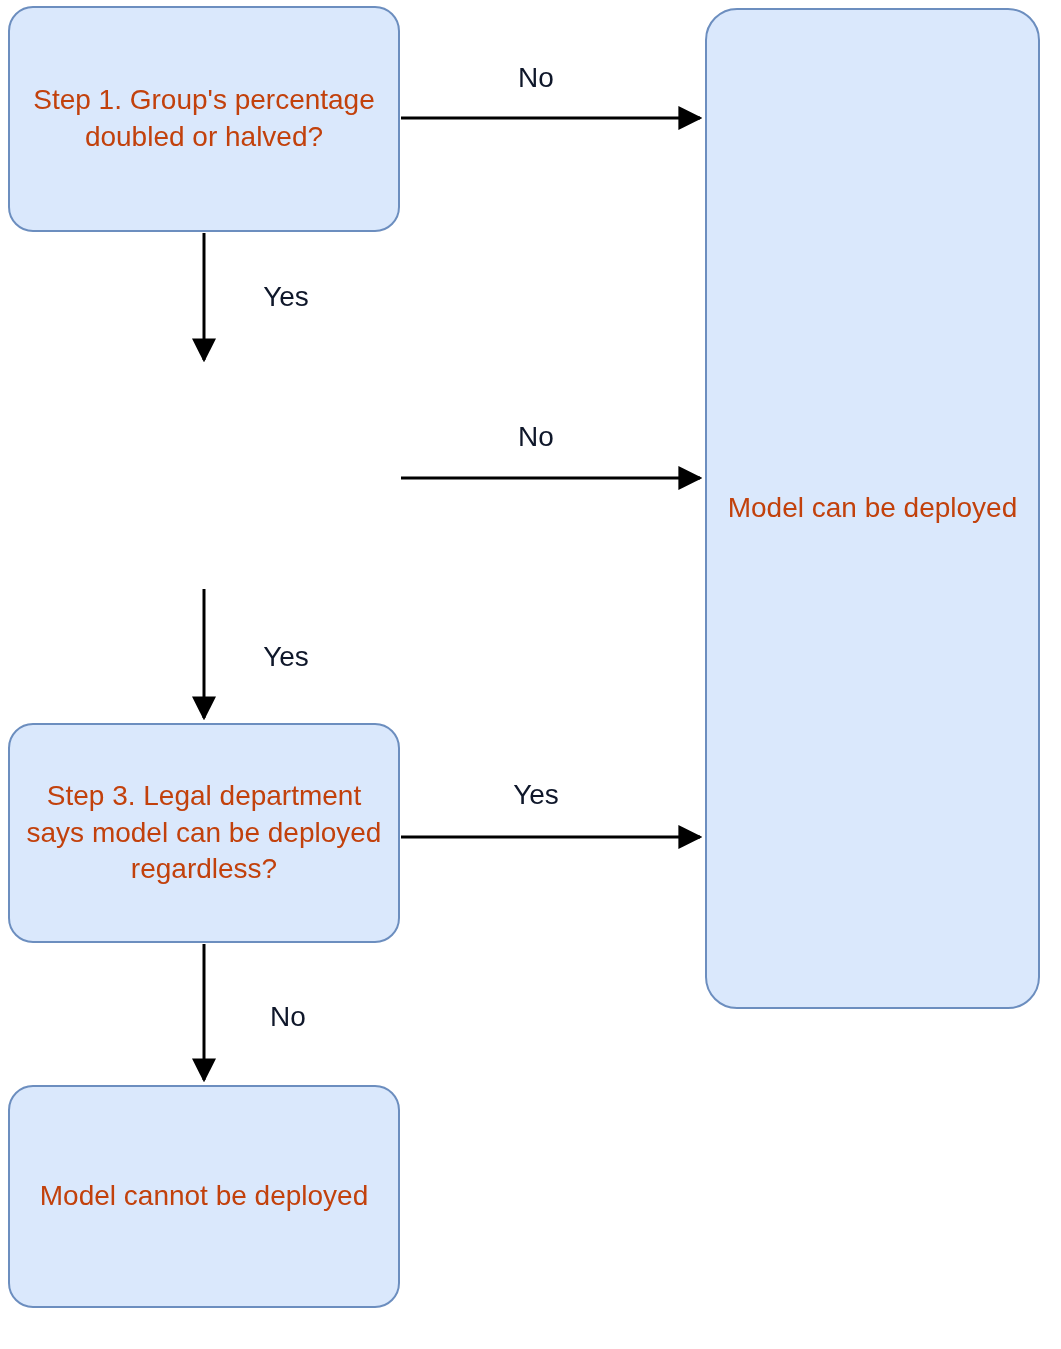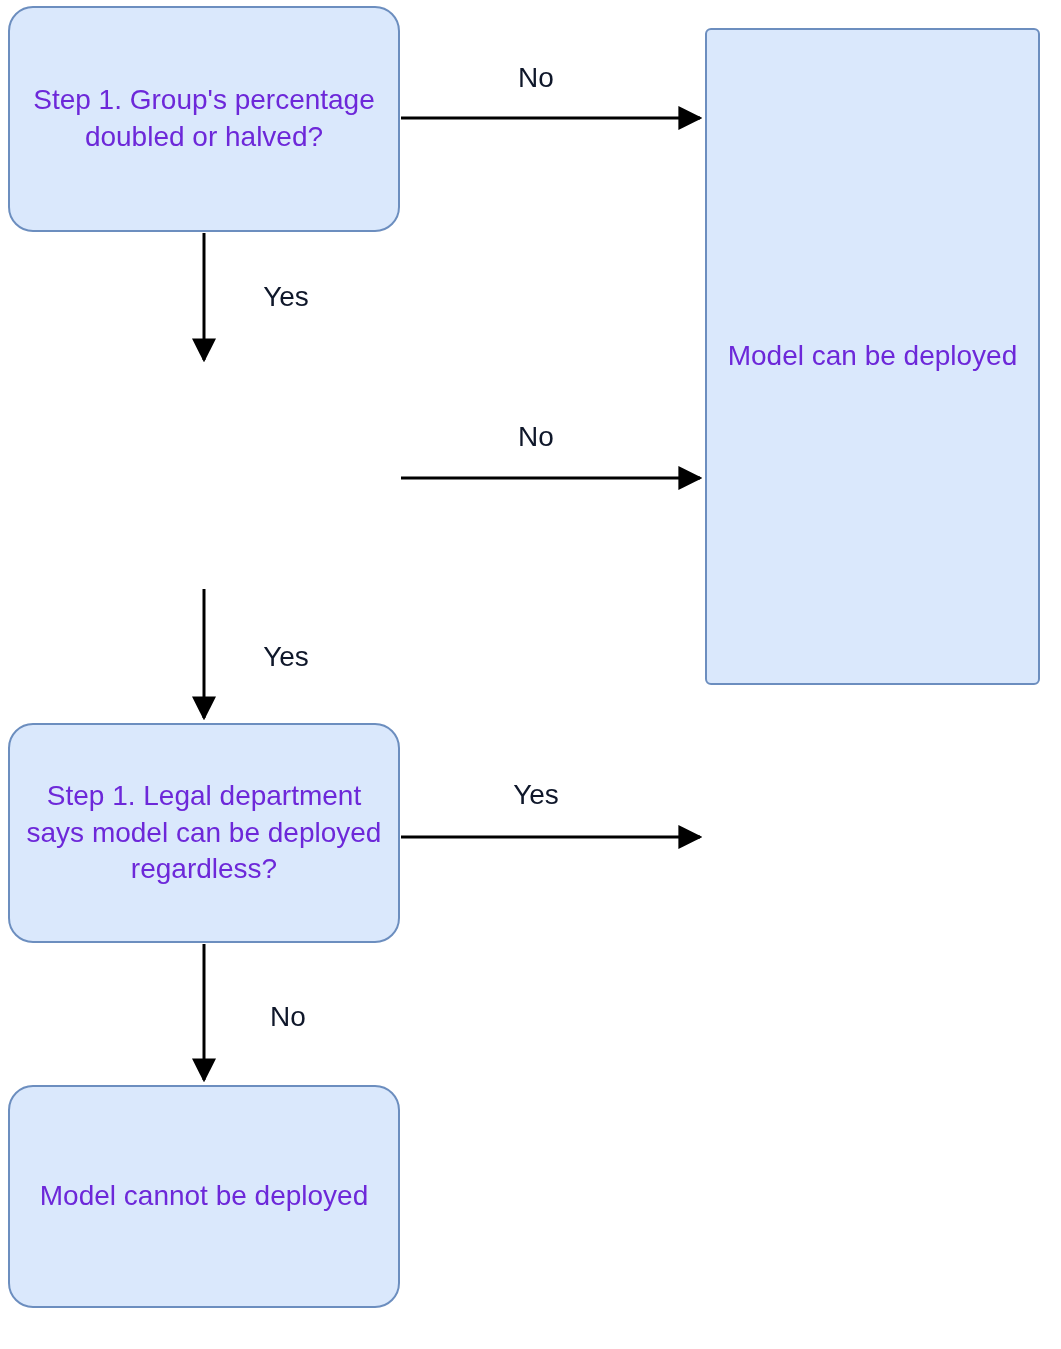--- a/index.html
+++ b/index.html
@@ -25,30 +25,30 @@
   .node {
     position: absolute;
     box-sizing: border-box;
     background: #dae8fc;
     border: 2px solid #6c8ebf;
     border-radius: 25px;
     display: flex;
     align-items: center;
     justify-content: center;
     text-align: center;
-    color: #6d28d9;
+    color: #c2410c;
     font-size: 28px;
     line-height: 1.32;
     padding: 8px 14px;
   }
   .node-step1   { left: 8px;   top: 6px;    width: 392px; height: 226px; }
   .node-step2   { left: 8px;   top: 365px;  width: 392px; height: 223px; }
   .node-step3   { left: 8px;   top: 723px;  width: 392px; height: 220px; }
   .node-nodeploy{ left: 8px;   top: 1085px; width: 392px; height: 223px; border-radius: 25px; }
-  .node-deploy  { left: 705px; top: 8px;    width: 335px; height: 657px; border-radius: 6px; margin-top: 20px; }
+  .node-deploy  { left: 705px; top: 8px;    width: 335px; height: 1001px; border-radius: 32px; }
   .edge-label {
     position: absolute;
     transform: translate(-50%, -50%);
     color: #0f172a;
     font-size: 28px;
     white-space: nowrap;
     background: transparent;
   }
   .lbl-no1  { left: 536px; top: 78px;  }
   .lbl-yes1 { left: 286px; top: 297px; }
@@ -81,21 +81,21 @@
 
     <line x1="204" y1="944" x2="204" y2="1080" stroke="#000000" stroke-width="3" marker-end="url(#arrowhead)"></line>
   </svg>
 
   <div class="node node-step1">
     <span>Step 1. Group's percentage doubled or halved?</span>
   </div>
 
 
   <div class="node node-step3">
-    <span>Step 1. Legal department says model can be deployed regardless?</span>
+    <span>Step 3. Legal department says model can be deployed regardless?</span>
   </div>
 
   <div class="node node-nodeploy">
     <span>Model cannot be deployed</span>
   </div>
 
   <div class="node node-deploy">
     <span>Model can be deployed</span>
   </div>
 

